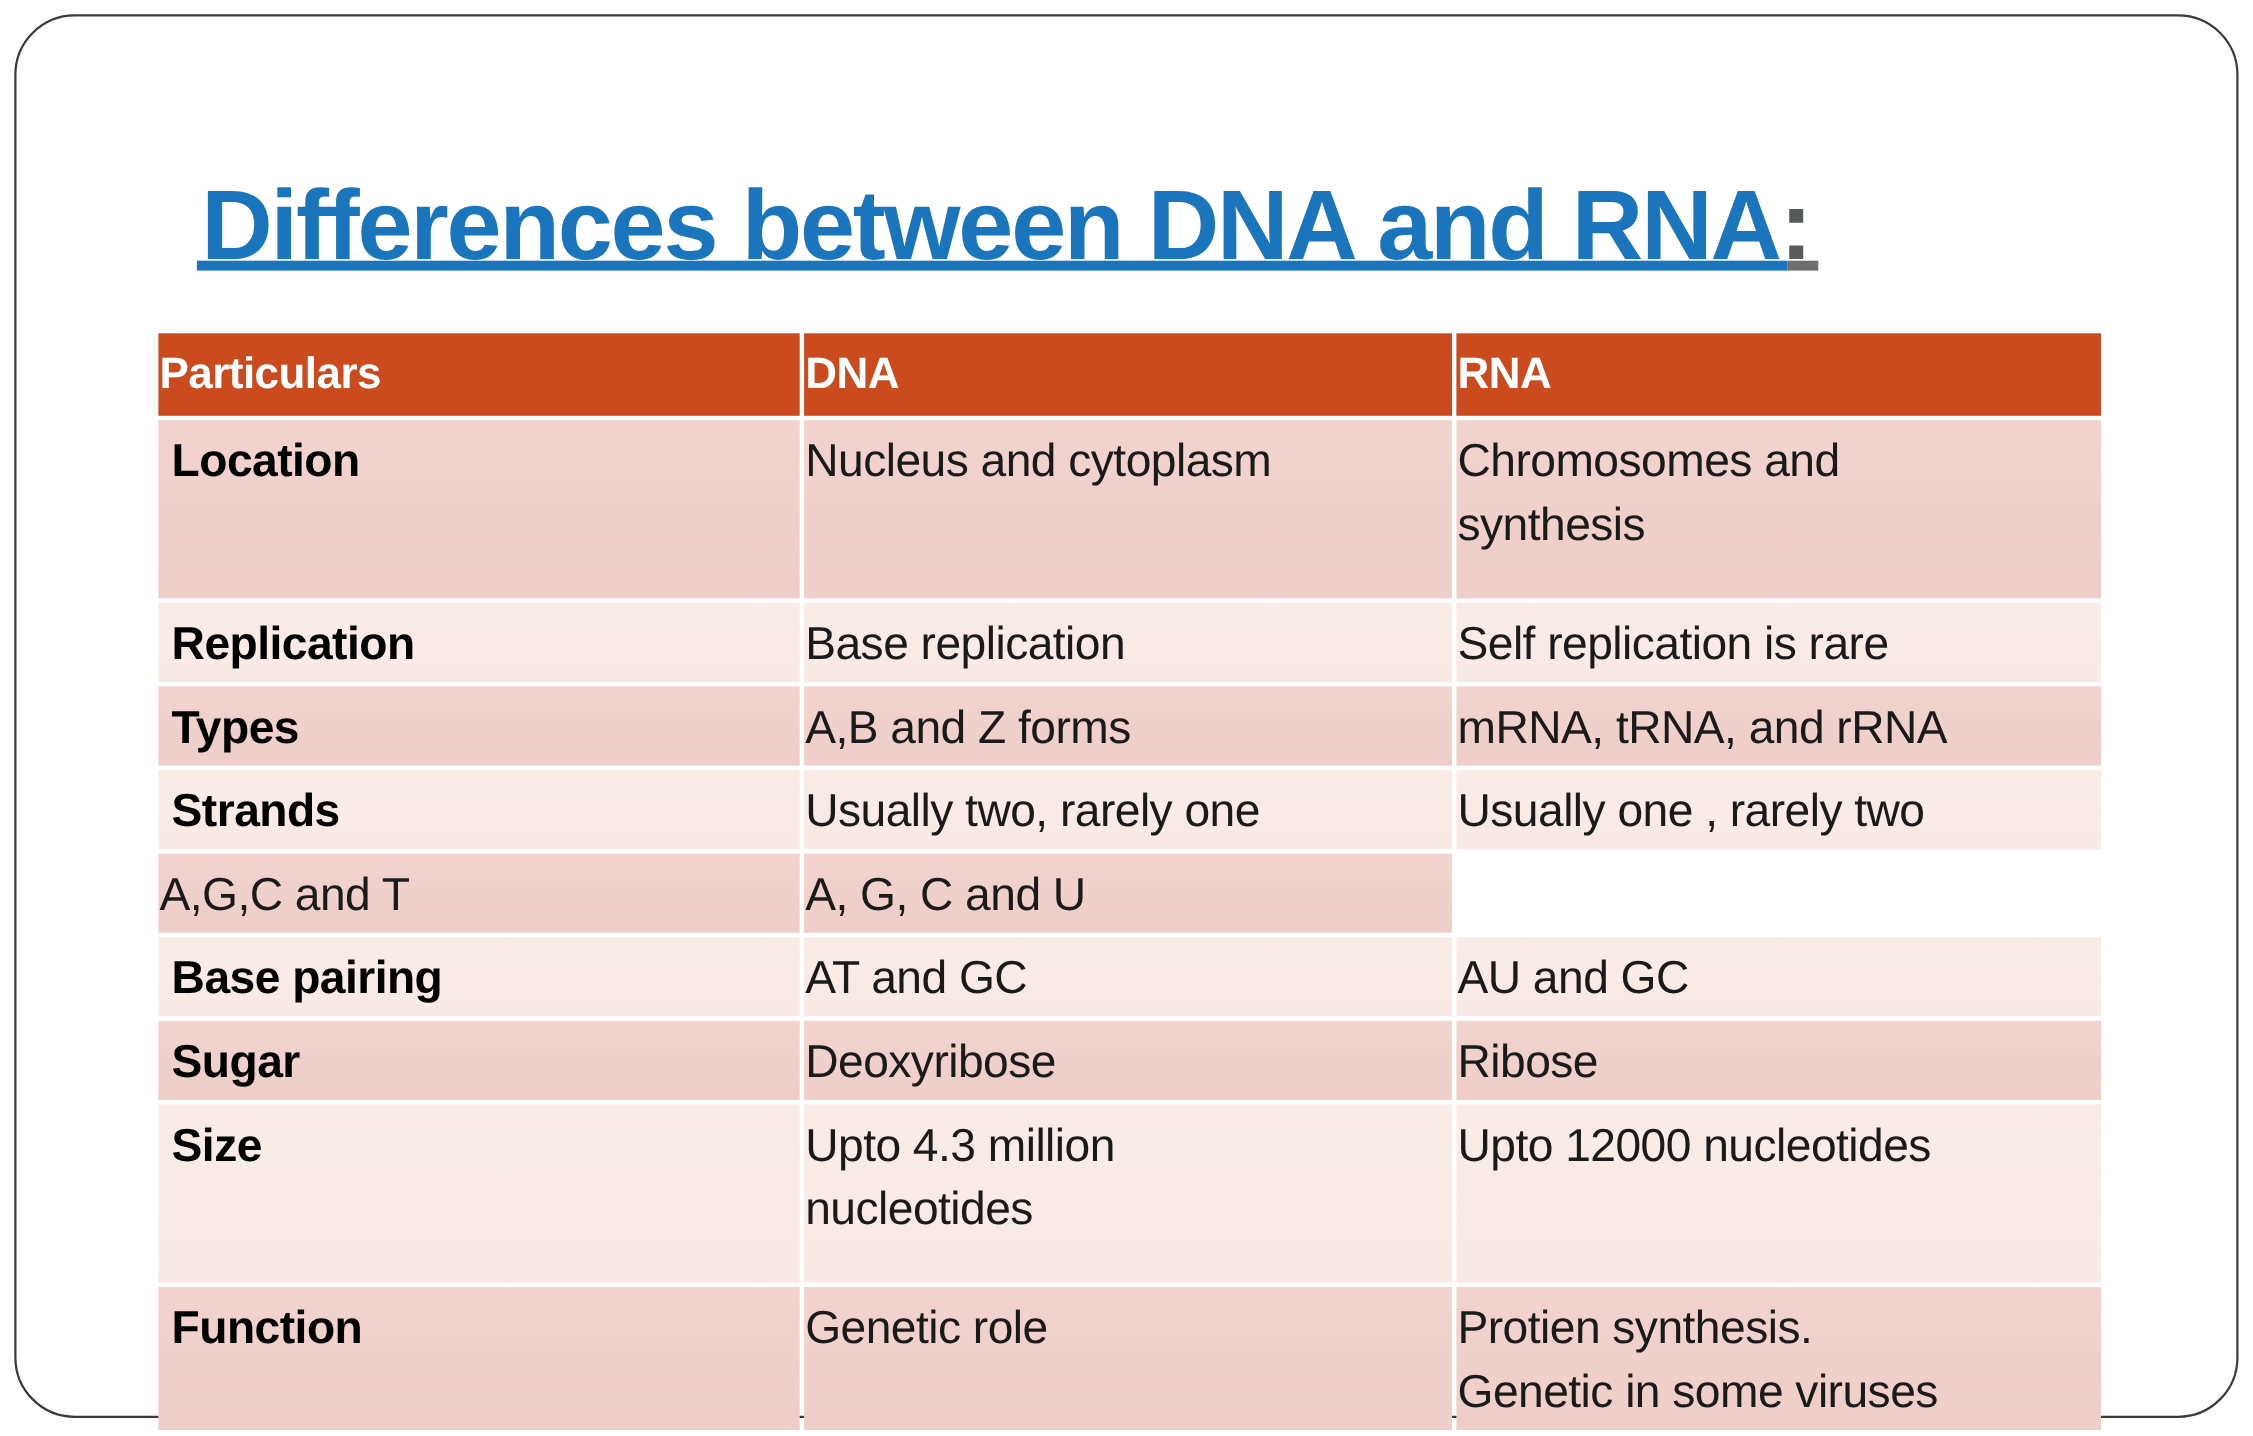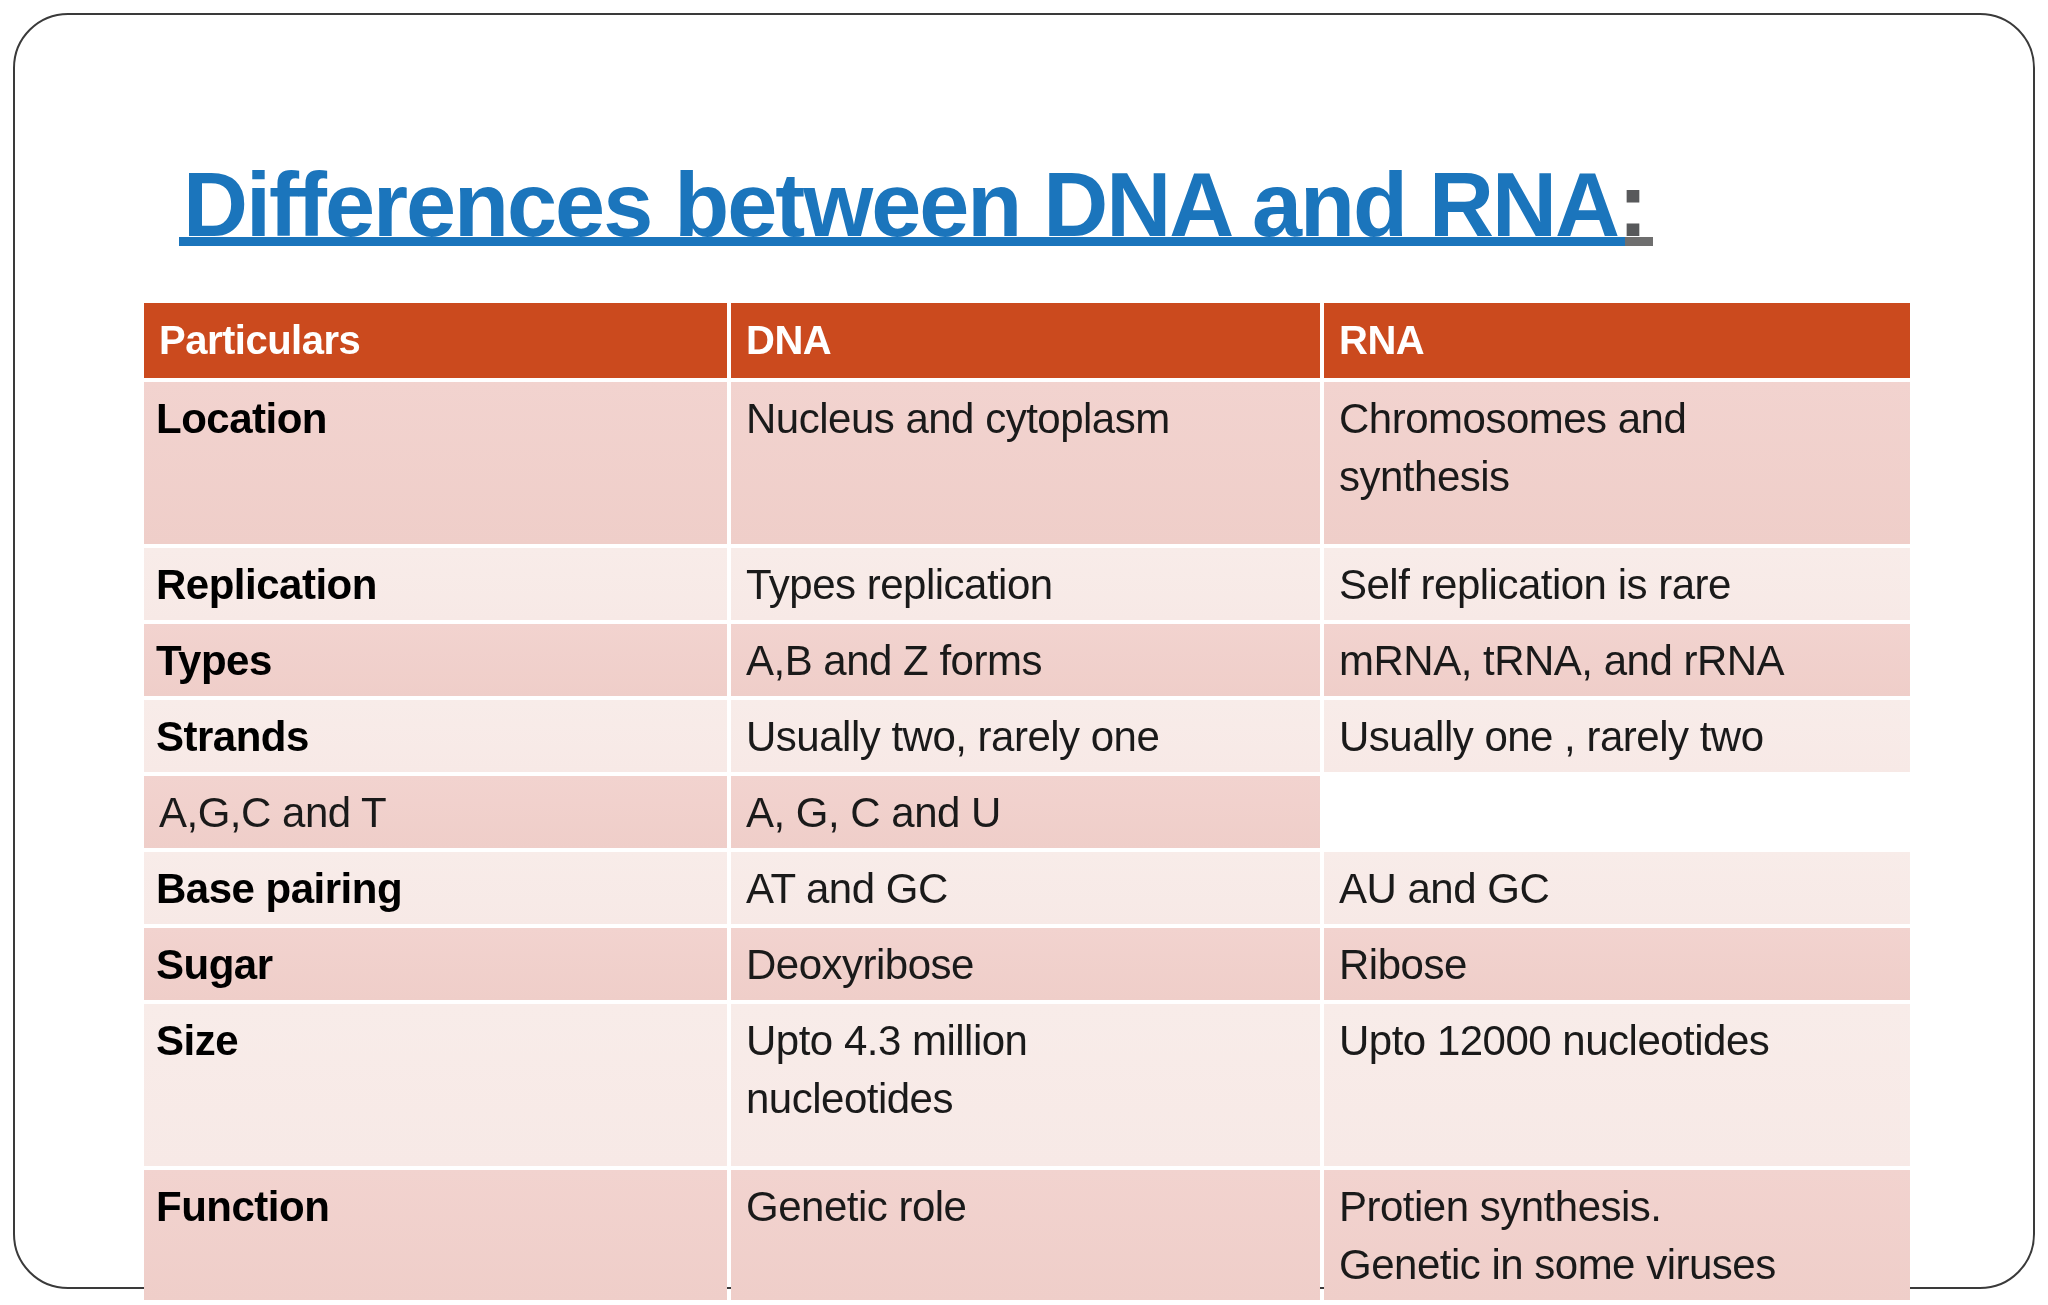--- a/index.html
+++ b/index.html
@@ -61,21 +61,21 @@
     color:#ffffff;
     font-weight:bold;
     font-size:40px;
     line-height:75px;
     padding-top:0;
   }
   .trow{ height:72px; }
   .trow.tall{ height:162px; }
   .trow.tall2{ height:130px; }
   .cell{
-    padding:8px 10px 0 15px;
+    padding:8px 10px 0 1px;
     font-size:42px;
     line-height:58px;
     color:var(--text-color,#1a1a1a);
     white-space:pre-line;
     overflow:hidden;
     letter-spacing:-0.5px;
   }
   .cell.label{
     font-weight:bold;
     color:#000000;
@@ -105,21 +105,21 @@
 
   <div class="trow dark tall">
     <div class="cell label">Location</div>
     <div class="cell value">Nucleus and cytoplasm</div>
     <div class="cell value">Chromosomes and
 synthesis</div>
   </div>
 
   <div class="trow light">
     <div class="cell label">Replication</div>
-    <div class="cell value">Types replication</div>
+    <div class="cell value">Base replication</div>
     <div class="cell value">Self replication is rare</div>
   </div>
 
   <div class="trow dark">
     <div class="cell label">Types</div>
     <div class="cell value">A,B and Z forms</div>
     <div class="cell value">mRNA, tRNA, and rRNA</div>
   </div>
 
   <div class="trow light">

